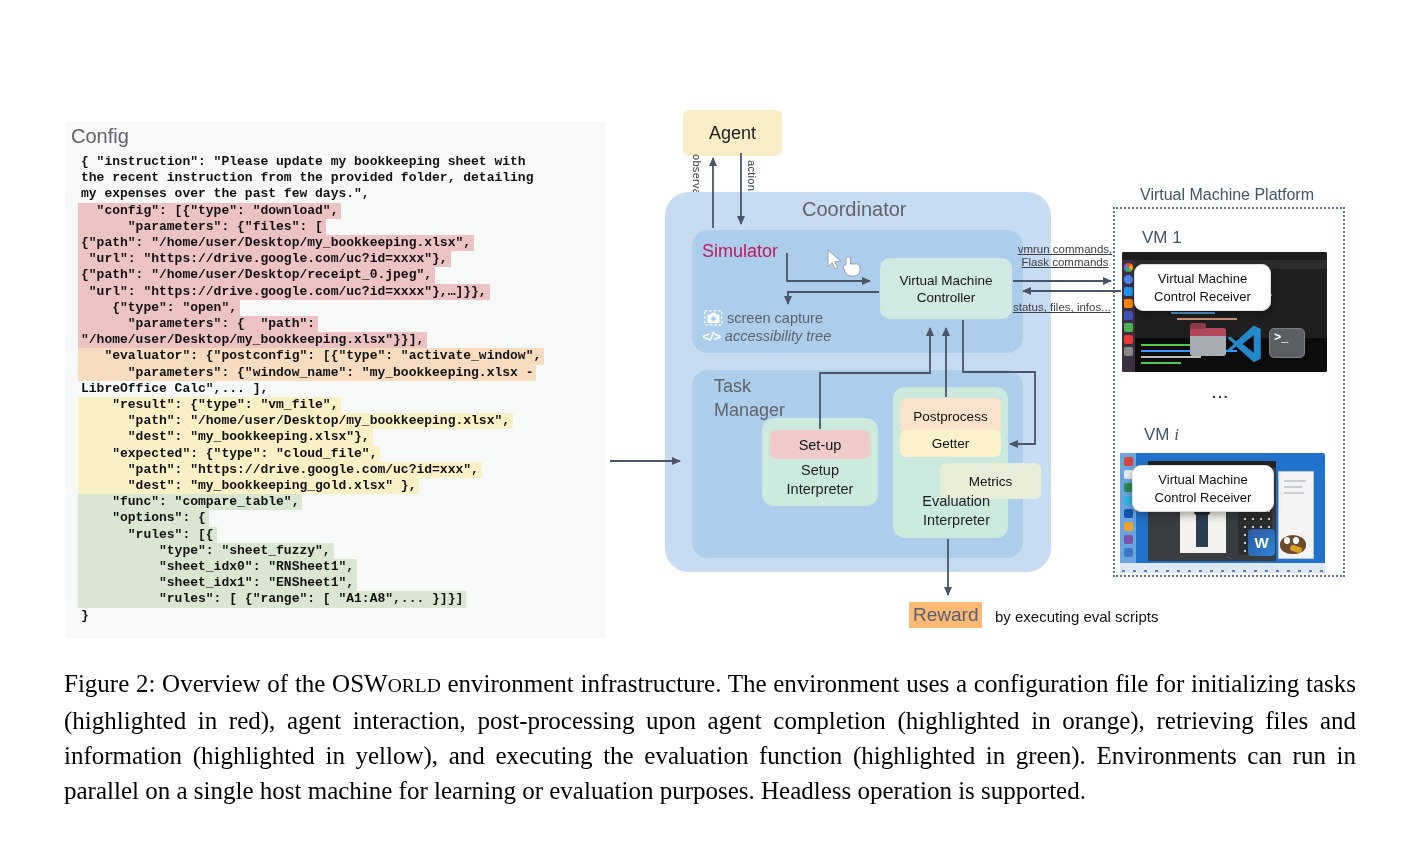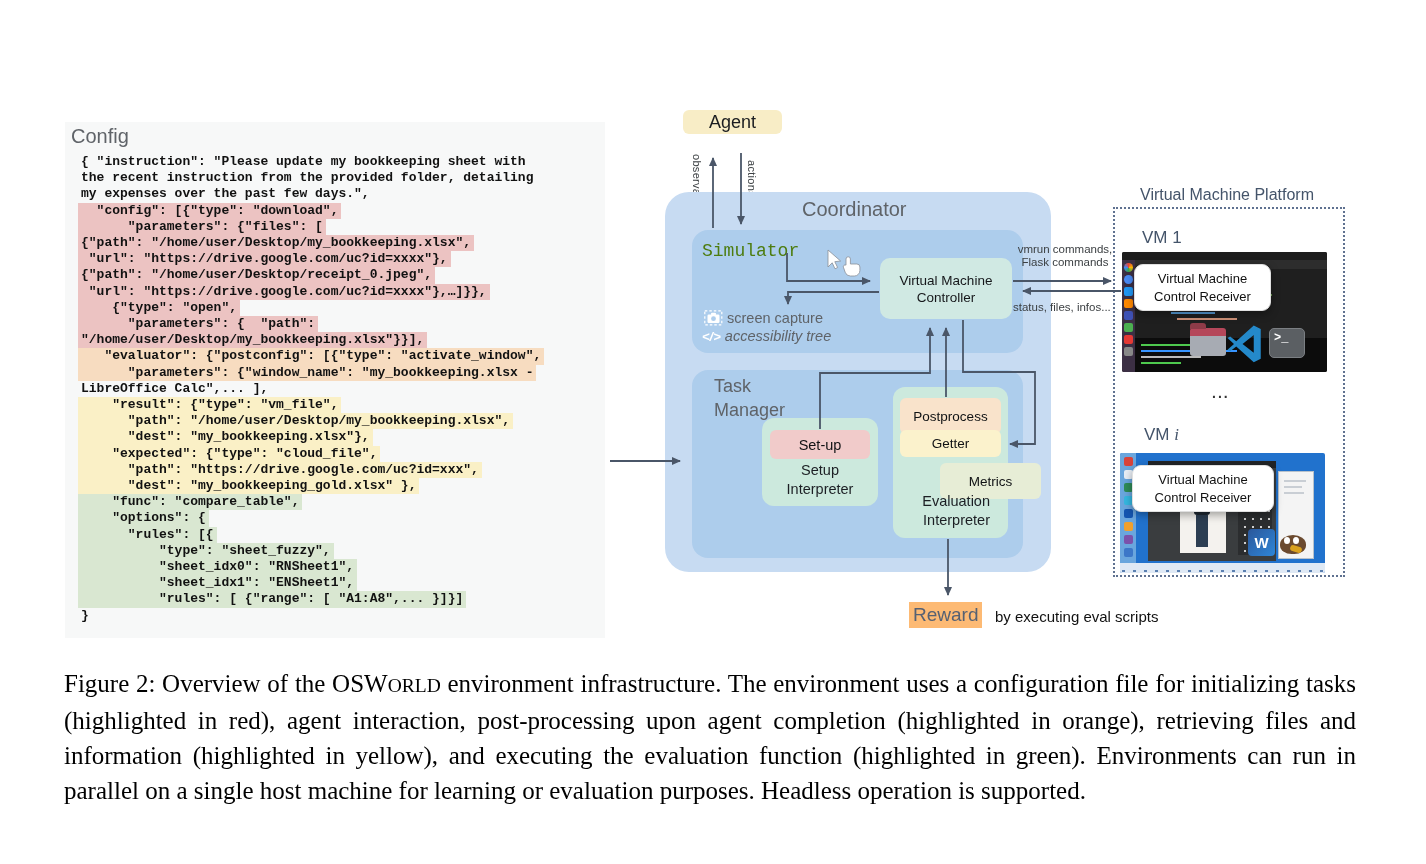--- a/index.html
+++ b/index.html
@@ -12,46 +12,46 @@
   .config-code{position:absolute;left:13px;top:32px;font-family:"Liberation Mono","DejaVu Sans Mono",monospace;
                font-size:13px;font-weight:700;line-height:16.2px;color:#111;}
   .cl{display:table;white-space:pre;padding:0 3px;}
   .hl-none{background:transparent;}
   .hl-red{background:#ecc3c2;}
   .hl-orange{background:#f7dcc0;}
   .hl-yellow{background:#faf0c6;}
   .hl-green{background:#d9e7d1;}
 
   
-  .agent-box{position:absolute;left:683px;top:110px;width:99px;height:24px;background:#f8edc6;border-radius:6px;
+  .agent-box{position:absolute;left:683px;top:110px;width:99px;height:46px;background:#f8edc6;border-radius:6px;
              display:flex;align-items:center;justify-content:center;font-size:18px;color:#1b1d20;}
   .vlabel{position:absolute;writing-mode:vertical-rl;font-size:11px;color:#3c4043;letter-spacing:.3px;}
   .coordinator-box{position:absolute;left:665px;top:192px;width:386px;height:380px;background:#c7dbf2;border-radius:24px;}
   .coordinator-title{position:absolute;left:802px;top:198px;font-size:20px;color:#5f6368;}
   .simulator-box{position:absolute;left:692px;top:230px;width:331px;height:123px;background:#adcdec;border-radius:16px;}
-  .simulator-title{position:absolute;left:702px;top:241px;font-size:18px;color:#4d7c0f;font-family:Liberation Mono, monospace;}
+  .simulator-title{position:absolute;left:702px;top:241px;font-size:18px;color:#be185d;}
   .vmc-box{position:absolute;left:880px;top:258px;width:132px;height:61px;background:#d0e9e3;border-radius:10px;
            display:flex;flex-direction:column;align-items:center;justify-content:center;
            font-size:13.5px;line-height:17px;color:#15171a;text-align:center;}
   .sim-row{position:absolute;font-size:14.5px;color:#5f6368;}
   .code-icon{font-size:13px;font-weight:700;color:#fff;}
   .tm-box{position:absolute;left:692px;top:370px;width:331px;height:188px;background:#adcdec;border-radius:16px;}
   .tm-title{position:absolute;left:714px;top:374px;font-size:18px;line-height:24px;color:#5f6368;}
   .setup-interp{position:absolute;left:762px;top:418px;width:116px;height:88px;background:#cce9dd;border-radius:12px;}
   .setup-btn{position:absolute;left:770px;top:430px;width:100px;height:29px;background:#f1cbca;border-radius:6px;
              display:flex;align-items:center;justify-content:center;font-size:14.5px;color:#101214;}
   .setup-label{position:absolute;left:762px;top:461px;width:116px;text-align:center;font-size:14.5px;line-height:19px;color:#1c1f24;}
   .eval-interp{position:absolute;left:893px;top:387px;width:115px;height:151px;background:#cce9dd;border-radius:12px;}
   .chip{position:absolute;left:900px;width:101px;height:36px;border-radius:6px;display:flex;align-items:center;justify-content:center;
         font-size:13.5px;color:#101214;}
   .chip-post{top:398px;background:#f9e3cb;}
   .chip-get{top:430px;height:27px;background:#fbf2cc;}
   .chip-met{top:463px;background:#e7edd6;margin-left:40px;}
   .eval-label{position:absolute;left:893px;top:492px;width:97px;text-align:right;font-size:14.5px;line-height:19px;color:#1c1f24;}
-  .io-label{position:absolute;font-size:11.5px;line-height:13px;color:#3c4043;}
+  .io-label{position:absolute;font-size:11.5px;line-height:13px;color:#3c4043;text-decoration:underline;}
   .reward-box{position:absolute;left:909px;top:602px;background:#fdba74;padding:2px 4px;font-size:19px;color:#566173;}
   .reward-suffix{position:absolute;left:995px;top:608px;font-size:15px;color:#111;}
 
   
   .vmp-title{position:absolute;left:1113px;top:186px;width:228px;text-align:center;font-size:16px;color:#44546a;}
   .vmp-box{position:absolute;left:1113px;top:207px;width:228px;height:366px;border:2px dotted #5f7190;}
   .vm-label{position:absolute;font-size:17px;color:#44546a;}
   .vmi-i{font-family:"Liberation Serif",serif;font-style:italic;}
   .vm-screen{position:absolute;width:205px;height:120px;border-radius:2px;overflow:hidden;}
   .tooltip{position:absolute;background:#fff;border:1px solid #e0e0e0;border-radius:9px;

